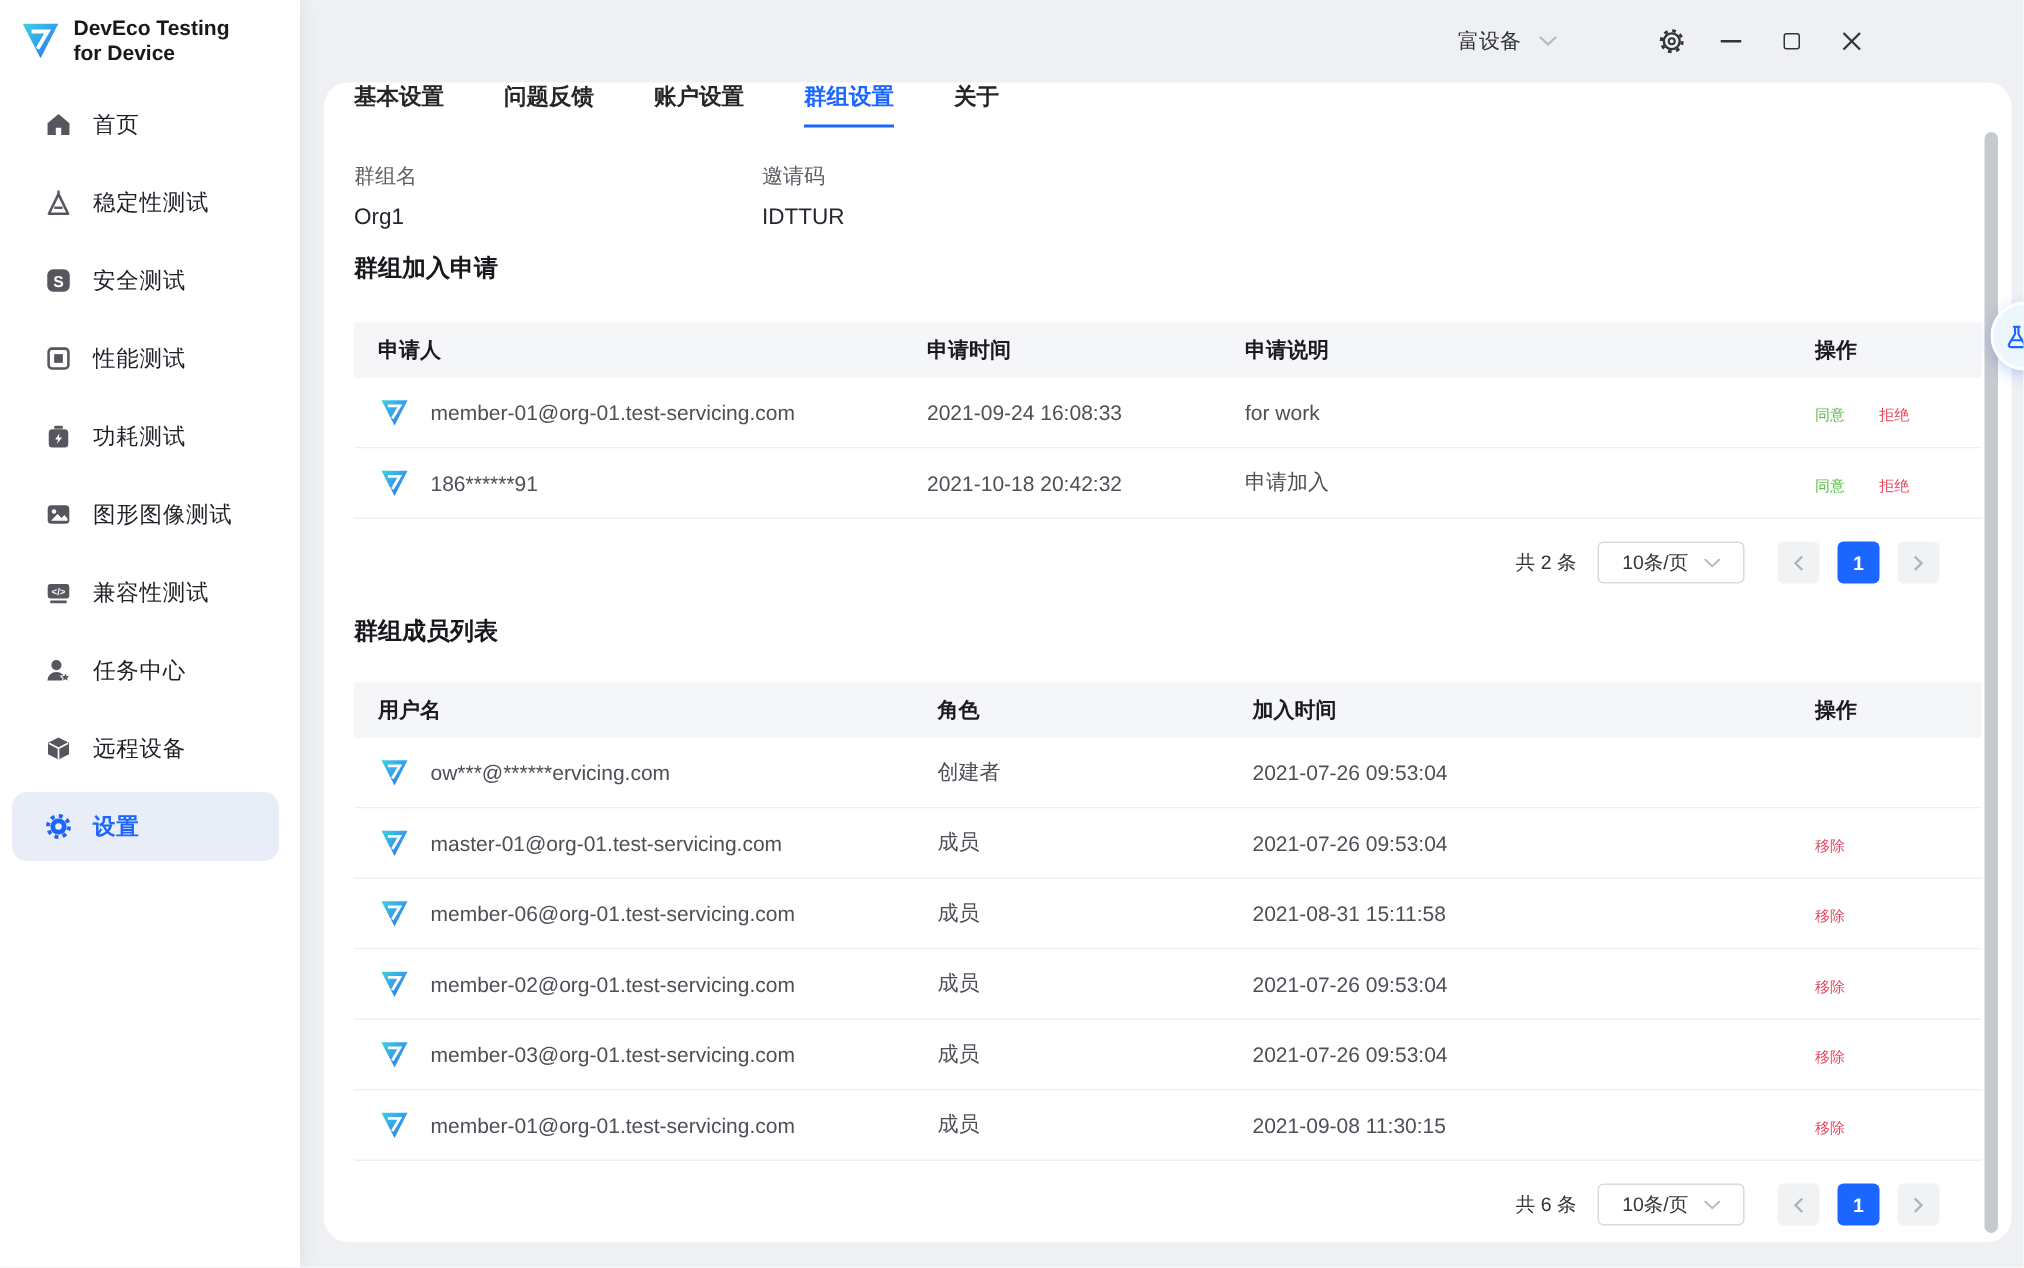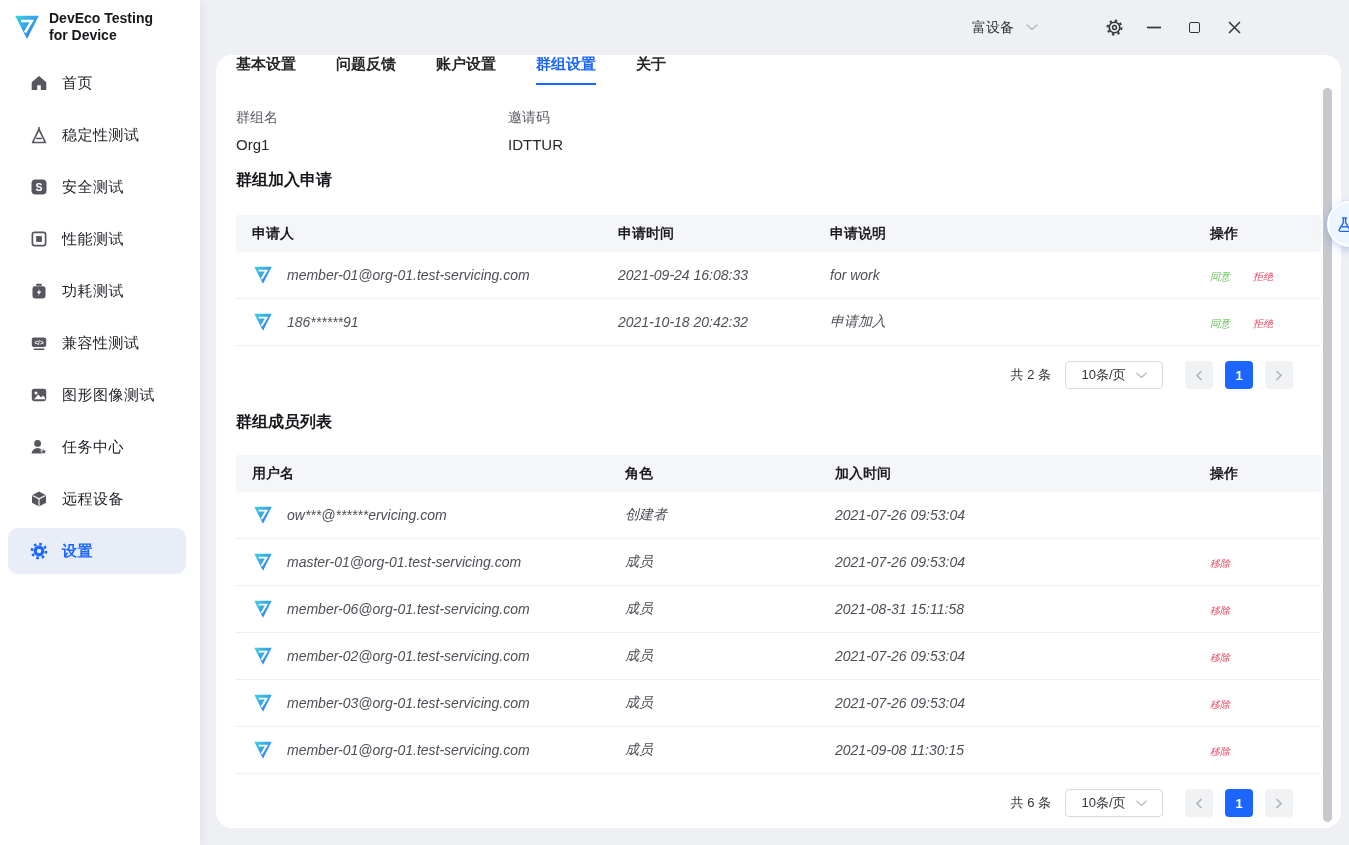--- a/index.html
+++ b/index.html
@@ -46,21 +46,21 @@
 
   .section-title { margin-top:15px; font-size:16px; font-weight:700; color:#17171c; line-height:22px; }
   .section-title.second { margin-top:22px; }
 
   .tbl { margin-top:24px; }
   .tbl.second { margin-top:22px; }
   .thead, .trow { display:grid; align-items:center; padding-left:16px; }
   .tbl.requests .thead, .tbl.requests .trow { grid-template-columns:366px 212px 380px 1fr; }
   .tbl.members  .thead, .tbl.members  .trow { grid-template-columns:373px 210px 375px 1fr; }
   .thead { height:37px; background:#f5f6f8; font-size:14px; font-weight:700; color:#1a1a1f; }
-  .trow { height:47px; border-bottom:1px solid #efeff2; font-size:14px; color:#4e4e57; background:#fff;font-style:italic; }
+  .trow { height:47px; border-bottom:1px solid #efeff2; font-size:14px; color:#4e4e57; background:#fff; }
   .name-cell { display:flex; align-items:center; }
   .name-cell svg { width:22px; height:22px; margin-right:13px; flex:none; }
   .act-link { cursor:pointer; font-size:10px; }
   .approve { color:#5cbe4a; margin-right:19px; }
   .reject, .remove { color:#e8455f; }
 
   .pager { display:flex; align-items:center; justify-content:flex-end; margin-top:15px; padding-right:28px; }
   .pg-total { font-size:13px; color:#33343a; margin-right:14px; }
   .pg-size { width:98px; height:28px; border:1px solid #d8dade; border-radius:4px; display:flex;
              align-items:center; justify-content:center; font-size:13px; color:#33343a; cursor:pointer; background:#fff; }
@@ -150,36 +150,36 @@
             <rect x="6" y="1.8" width="6" height="2" rx="1" fill="currentColor"></rect>
             <rect x="2.5" y="4.2" width="13" height="12.2" rx="2.4" fill="currentColor"></rect>
             <path d="M9.6 7 L6.8 11 h2 l-1 3 l3.6 -4.4 h-2.1 Z" fill="#fff"></path>
           </svg>
       </span>
         <span class="nl">功耗测试</span>
     </div>
     <div class="nav-item">
       <span class="ni">
         <svg viewBox="0 0 18 18">
+            <rect x="1.8" y="2.8" width="14.4" height="12.4" rx="2.4" fill="currentColor"></rect>
+            <circle cx="6" cy="7" r="1.5" fill="#fff"></circle>
+            <path d="M4 13.2 L8.4 8.6 L11 11.4 L13 9.4 L15 11.8 V13.2 Z" fill="#fff"></path>
+          </svg>
+      </span>
+        <span class="nl">图形图像测试</span>
+    </div>
+    <div class="nav-item">
+      <span class="ni">
+        <svg viewBox="0 0 18 18">
             <rect x="1.8" y="3.4" width="14.4" height="9.6" rx="2" fill="currentColor"></rect>
             <text x="9" y="10.6" font-size="6.4" font-weight="bold" fill="#fff" text-anchor="middle" font-family="Liberation Sans, sans-serif">&lt;/&gt;</text>
             <rect x="3.4" y="14.4" width="11.2" height="1.7" rx="0.8" fill="currentColor"></rect>
           </svg>
       </span>
         <span class="nl">兼容性测试</span>
-    </div>
-    <div class="nav-item">
-      <span class="ni">
-        <svg viewBox="0 0 18 18">
-            <rect x="1.8" y="2.8" width="14.4" height="12.4" rx="2.4" fill="currentColor"></rect>
-            <circle cx="6" cy="7" r="1.5" fill="#fff"></circle>
-            <path d="M4 13.2 L8.4 8.6 L11 11.4 L13 9.4 L15 11.8 V13.2 Z" fill="#fff"></path>
-          </svg>
-      </span>
-        <span class="nl">图形图像测试</span>
     </div>
     <div class="nav-item">
       <span class="ni">
         <svg viewBox="0 0 18 18">
             <circle cx="7.6" cy="5.4" r="3.4" fill="currentColor"></circle>
             <path d="M1.6 15.6 a6 5.6 0 0 1 12 0 Z" fill="currentColor"></path>
             <path d="M13.6 10.4 l1 2 2.1 .3 -1.5 1.5 .3 2.1 -1.9 -1 -1.9 1 .3 -2.1 -1.5 -1.5 2.1 -.3 Z" fill="currentColor" stroke="#fff" stroke-width=".7"></path>
           </svg>
       </span>
         <span class="nl">任务中心</span>

